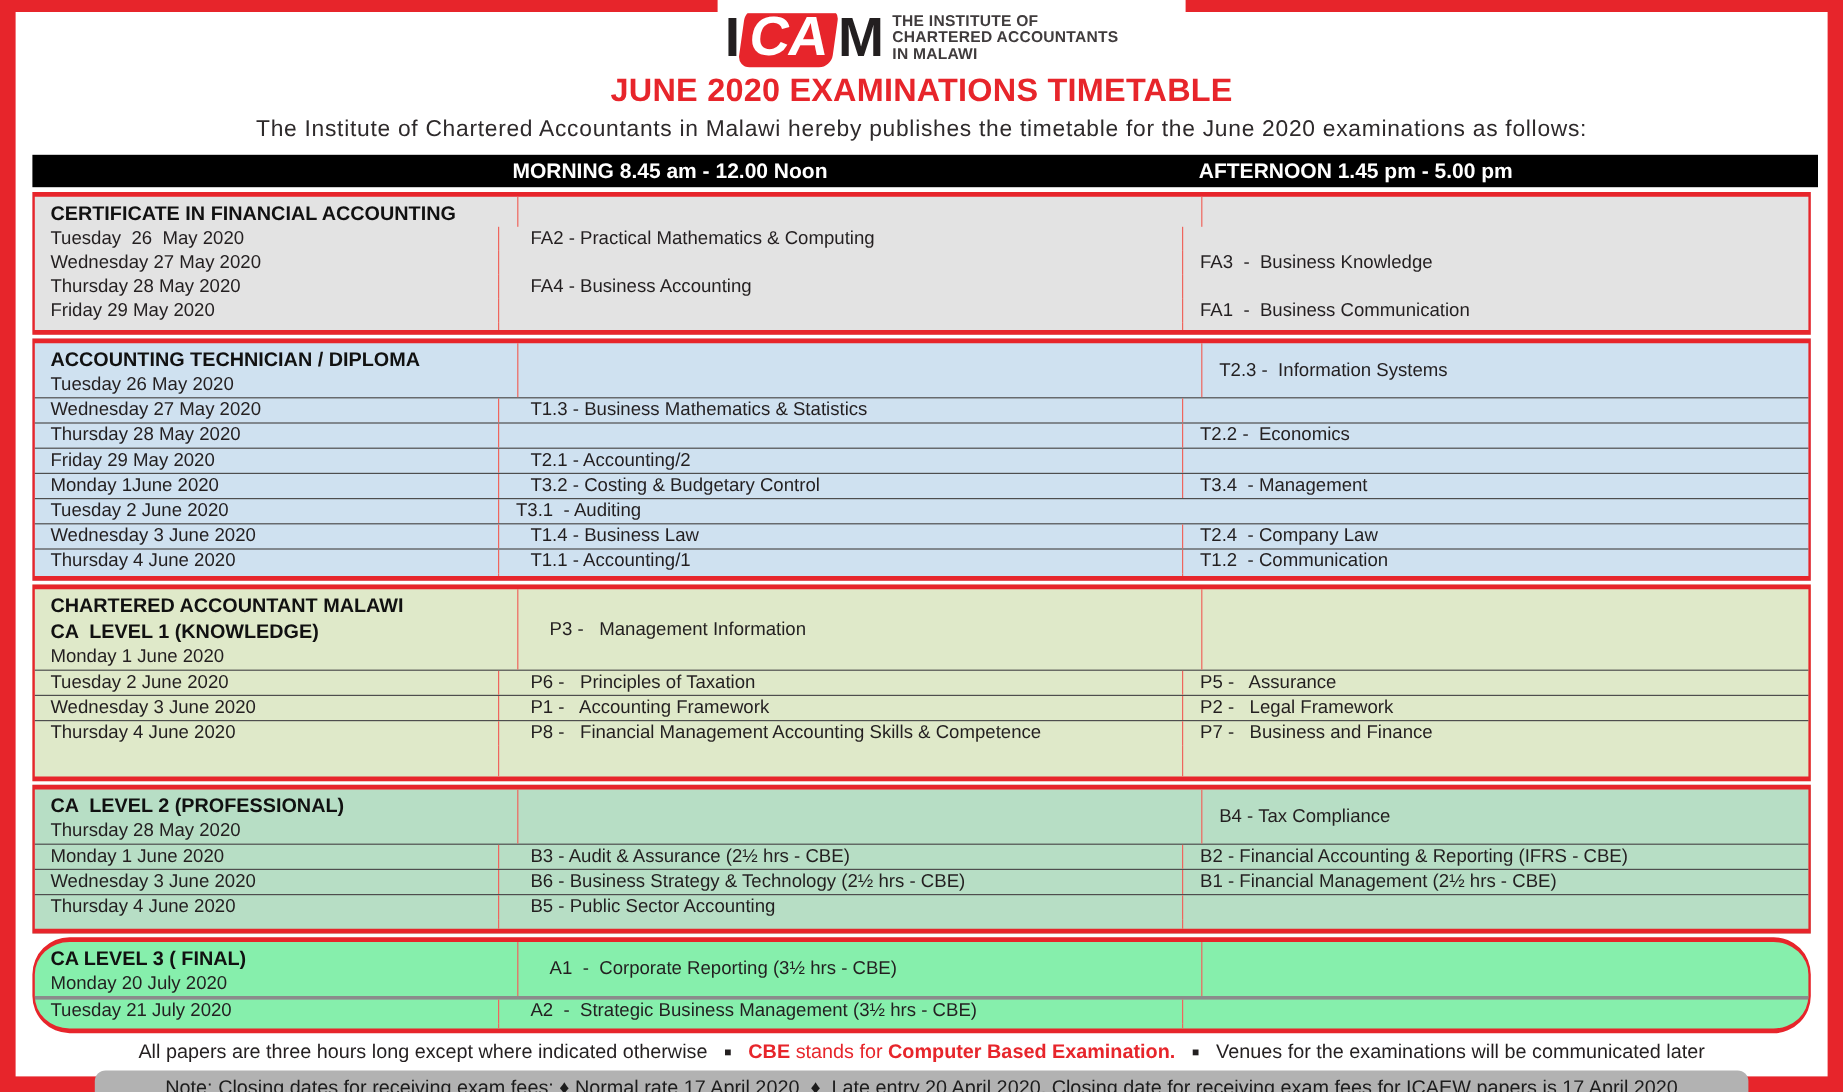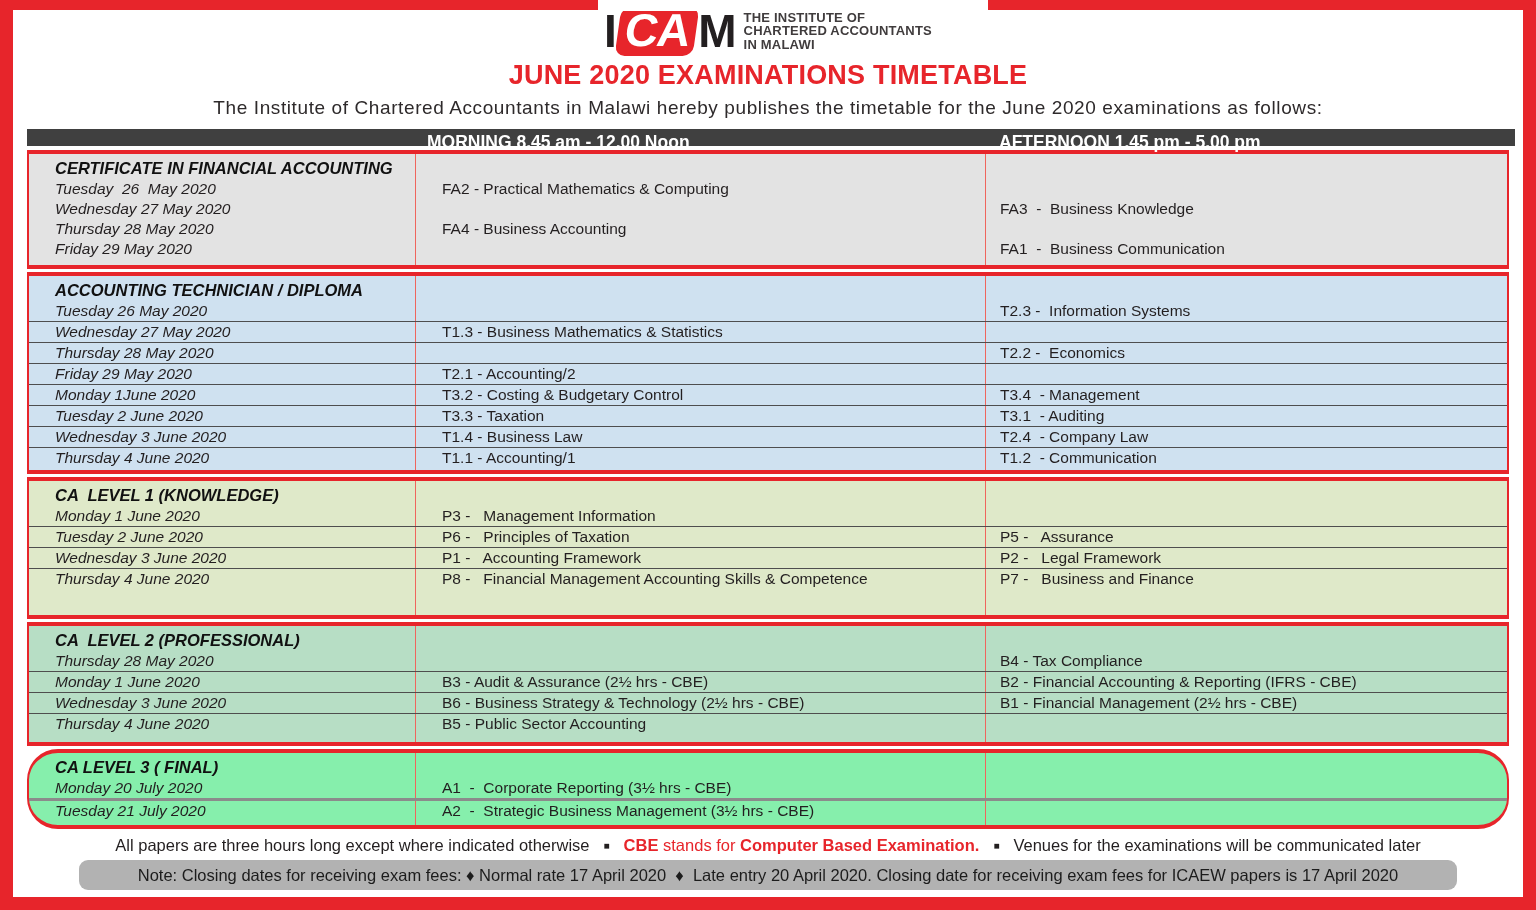--- a/index.html
+++ b/index.html
@@ -10,39 +10,39 @@
 
   
   .logo-bar{display:flex;justify-content:center;align-items:center;height:50px;margin-top:-4px;}
   .icam{display:flex;align-items:center;font-weight:900;font-size:46px;line-height:46px;color:#231f20;letter-spacing:-1px;}
   .ca-box{display:inline-block;background:#e7252b;color:#ffffff;border-radius:10px;transform:skewX(-8deg);padding:0 7px 3px 7px;margin:0 2px;}
   .tagline{margin-left:8px;color:#403c3d;font-size:13px;line-height:13.5px;font-weight:700;letter-spacing:.2px;}
 
   .doc-title{text-align:center;color:#e7252b;font-weight:700;font-size:27px;margin-top:4px;letter-spacing:.2px;}
   .doc-subtitle{text-align:center;color:#2e2a2b;font-size:19px;margin-top:6px;letter-spacing:.6px;}
 
-  .time-header{position:relative;height:17px;background:#404040;margin:10px 8px 0 14px;}
+  .time-header{position:relative;height:27px;background:#000000;margin:10px 8px 0 14px;}
   .time-label{position:absolute;top:0;line-height:27px;color:#ffffff;font-weight:800;font-size:17.5px;white-space:pre;}
   .time-morning{left:400px;}
   .time-afternoon{left:972px;}
 
   .sections{margin:4px 14px 0 14px;}
   .section{border:2px solid #e7252b;border-top-width:4px;border-bottom-width:4px;margin-top:3px;}
   .section:first-child{margin-top:0;}
   .band{display:grid;grid-template-columns:386px 570px 1fr;}
   .cell{white-space:pre;overflow:hidden;color:#231f20;font-size:15.5px;}
   .c-m,.c-a{border-left:1px solid #ef655d;}
   .c-m{padding-left:26px;}
   .c-a{padding-left:14px;}
-  .c-date{padding-left:26px;font-style:italic;}
+  .c-date{padding-left:13px;}
   .row{min-height:20px;line-height:20px;}
   .sep .row{border-top:1px solid #4e4e4e;}
   .nosep .row{border-top:none;}
   .thick-sep .row{border-top:3px solid #8b8b8b;}
-  .header-band .c-m,.header-band .c-a{display:flex;align-items:flex-end;line-height:20px;}
+  .header-band .c-m,.header-band .c-a{display:flex;align-items:center;line-height:20px;margin-left:16px;}
   .hb-left{display:flex;flex-direction:column;justify-content:flex-end;padding-top:3px;}
   .sec-titles{font-weight:800;font-size:16.5px;line-height:22px;color:#111;}
   .hb-date{line-height:20px;}
   .section-pad .c-m,.section-pad .c-a{height:100%;}
   .b{font-weight:400;}
 
   .footer-line{ text-align:center;margin-top:7px;font-size:16.5px;color:#231f20;white-space:pre;}
   .footer-line .red{color:#e7252b;}
   .footer-line .bold{font-weight:800;}
   .bullet{font-size:10px;vertical-align:2px;padding:0 14px;}
@@ -136,21 +136,20 @@
     <div class="cell c-m"><span class="pre">T2.1 - Accounting/2</span><span class="b"></span><span class="post"></span></div>
     <div class="cell c-a"><span class="pre"></span><span class="b"></span><span class="post"></span></div>
   </div>
           <div class="band row">
     <div class="cell c-date">Monday 1June 2020</div>
     <div class="cell c-m"><span class="pre">T3.2 - Costing &amp; Budgetary Control</span><span class="b"></span><span class="post"></span></div>
     <div class="cell c-a"><span class="pre">T3.4  - Management</span><span class="b"></span><span class="post"></span></div>
   </div>
           <div class="band row">
     <div class="cell c-date">Tuesday 2 June 2020</div>
-    <div class="cell c-m"><span class="pre">T3.3 - Taxation</span><span class="b"></span><span class="post"></span></div>
     <div class="cell c-a"><span class="pre">T3.1  - Auditing</span><span class="b"></span><span class="post"></span></div>
   </div>
           <div class="band row">
     <div class="cell c-date">Wednesday 3 June 2020</div>
     <div class="cell c-m"><span class="pre">T1.4 - Business Law</span><span class="b"></span><span class="post"></span></div>
     <div class="cell c-a"><span class="pre">T2.4  - Company Law</span><span class="b"></span><span class="post"></span></div>
   </div>
           <div class="band row">
     <div class="cell c-date">Thursday 4 June 2020</div>
     <div class="cell c-m"><span class="pre">T1.1 - Accounting/1</span><span class="b"></span><span class="post"></span></div>
@@ -158,21 +157,21 @@
   </div>
           <div class="band section-pad" style="height: 2px;">
     <div class="cell c-date"></div>
     <div class="cell c-m"></div>
     <div class="cell c-a"></div>
   </div>
         </section>
         <section class="section sep" style="background: rgb(223, 233, 201);">
     <div class="band header-band">
       <div class="cell c-date hb-left">
-        <div class="sec-titles"><div>CA  LEVEL 1 (KNOWLEDGE)</div></div>
+        <div class="sec-titles"><div>CHARTERED ACCOUNTANT MALAWI</div><div>CA  LEVEL 1 (KNOWLEDGE)</div></div>
         <div class="hb-date">Monday 1 June 2020</div>
       </div>
       <div class="cell c-m"><span><span class="pre">P3 -   Management Information</span><span class="b"></span><span class="post"></span></span></div>
       <div class="cell c-a"><span><span class="pre"></span><span class="b"></span><span class="post"></span></span></div>
     </div>
   <div class="band row">
     <div class="cell c-date">Tuesday 2 June 2020</div>
     <div class="cell c-m"><span class="pre">P6 -   Principles of Taxation</span><span class="b"></span><span class="post"></span></div>
     <div class="cell c-a"><span class="pre">P5 -   Assurance</span><span class="b"></span><span class="post"></span></div>
   </div>

